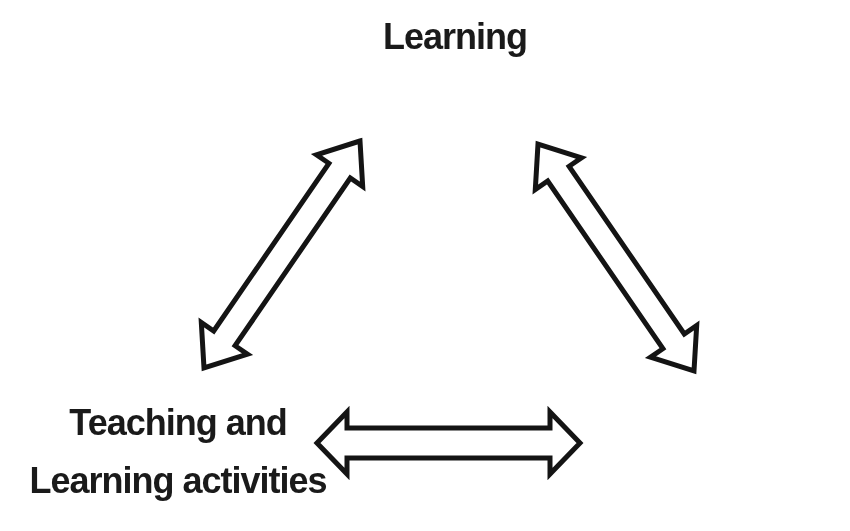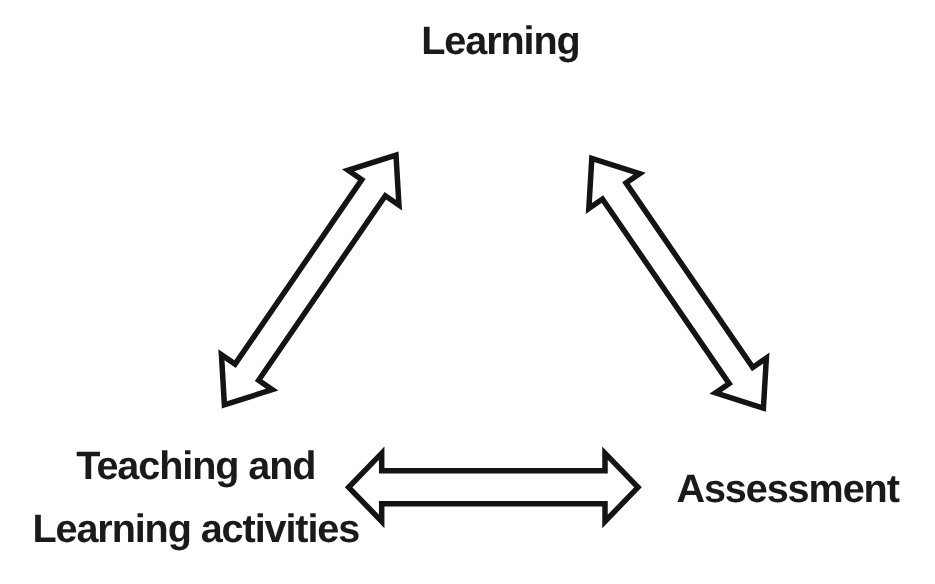--- a/index.html
+++ b/index.html
@@ -49,17 +49,14 @@
 
   <div class="node node-top">
     <div>Learning</div>
   </div>
 
   <div class="node node-left">
     <div>Teaching and</div>
     <div>Learning activities</div>
   </div>
 
-  <div class="node node-right">
-    <div>Assessment</div>
-  </div>
 
 </div>
 
 </body></html>

